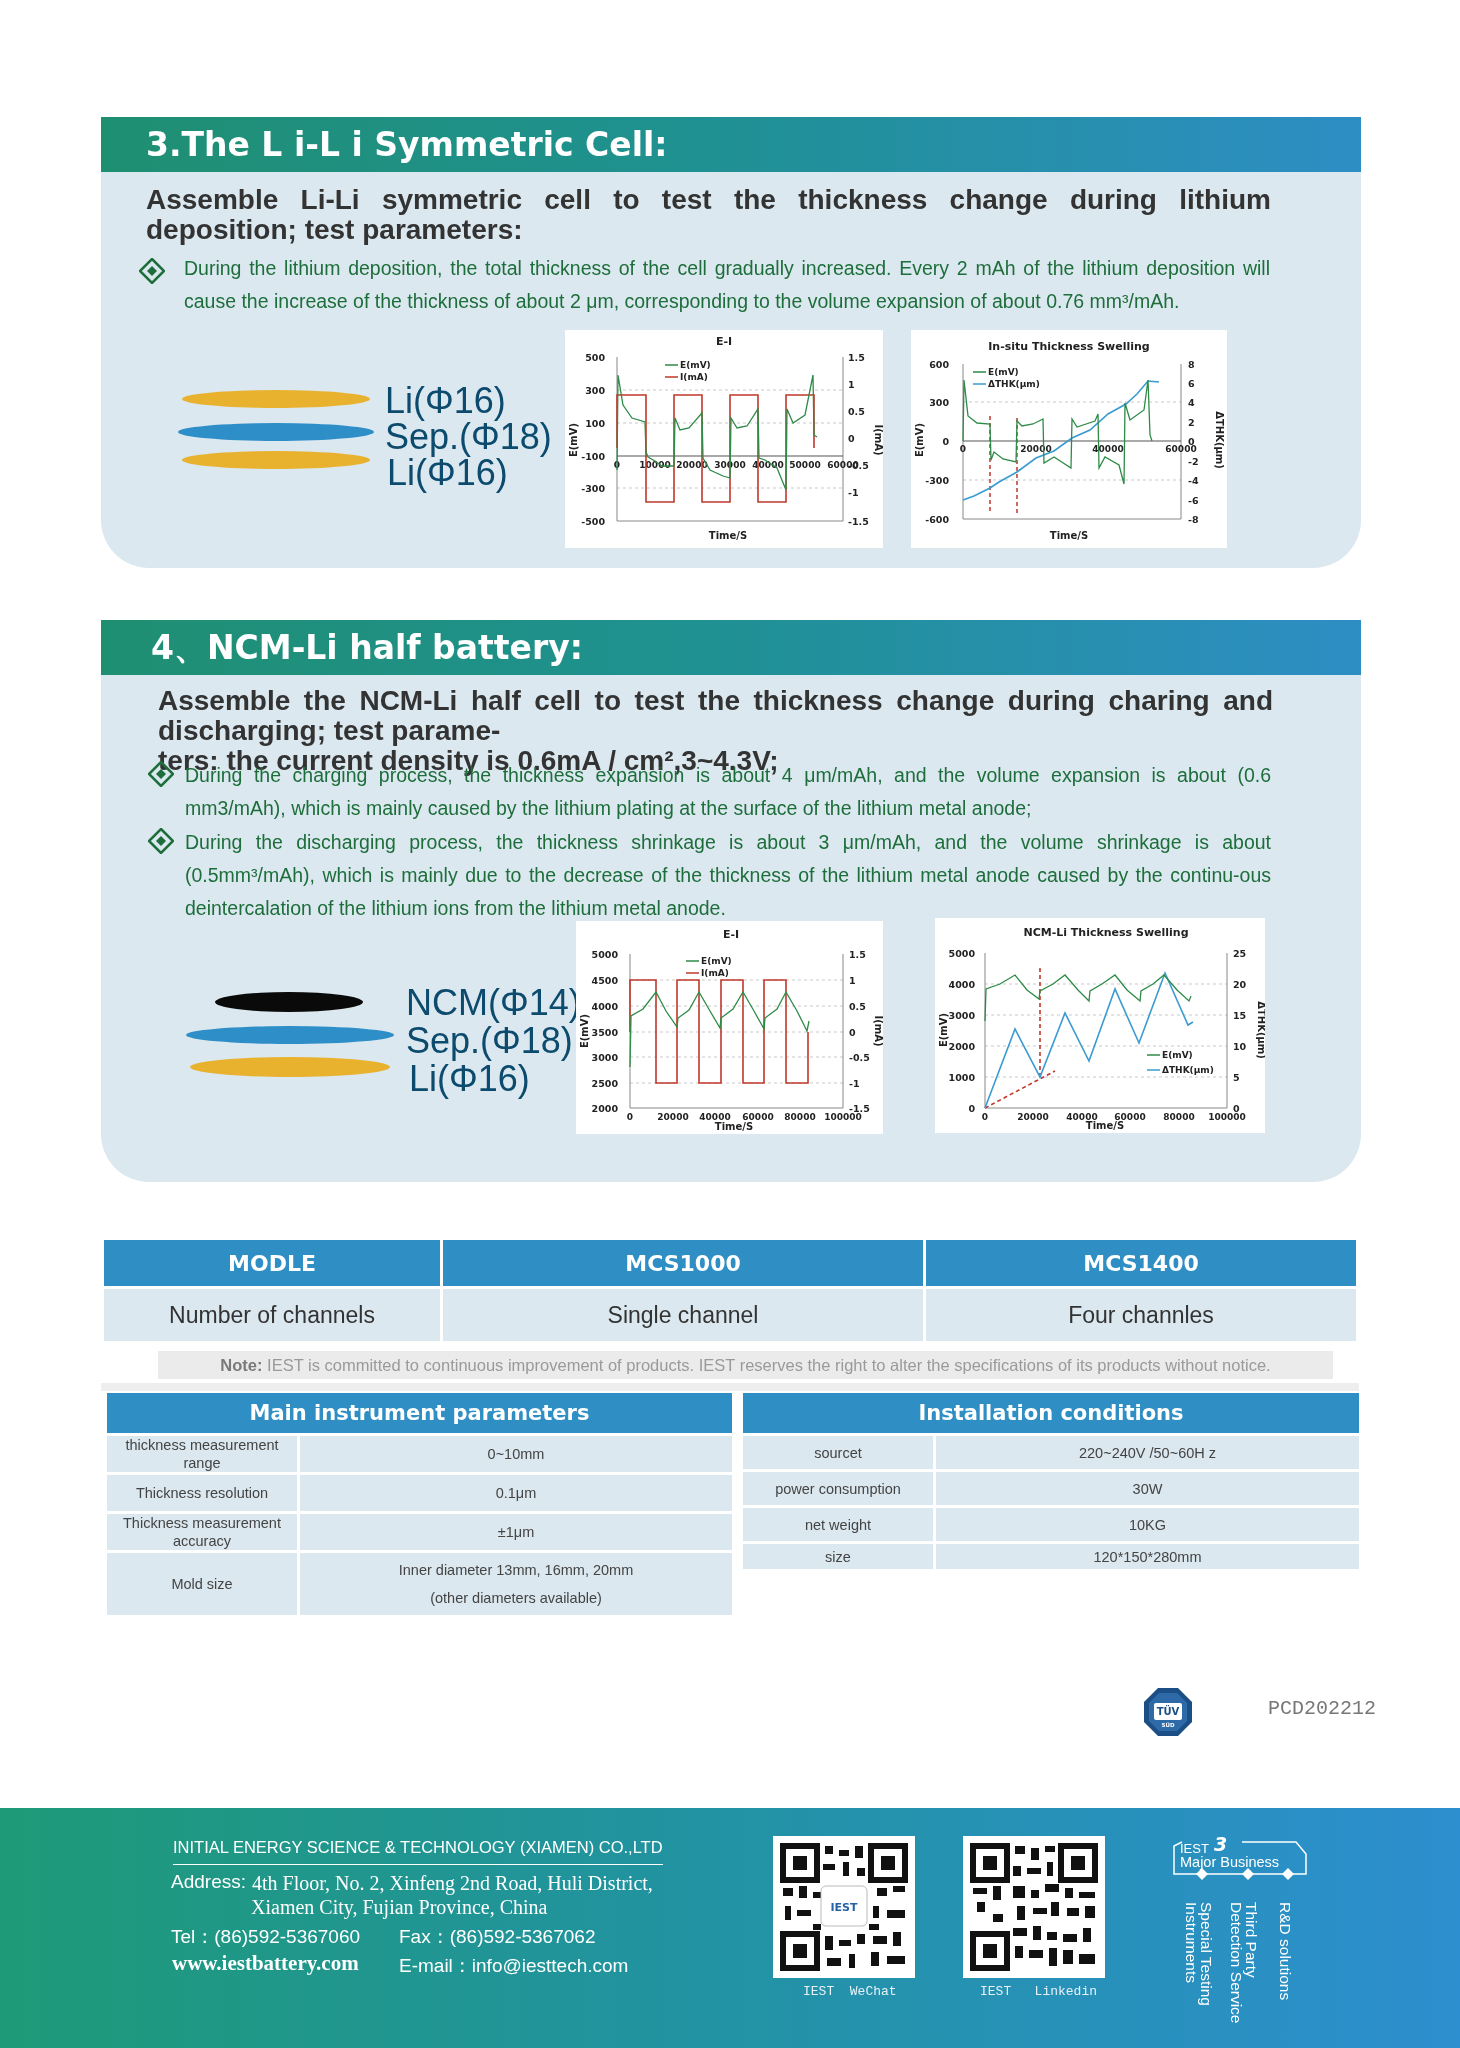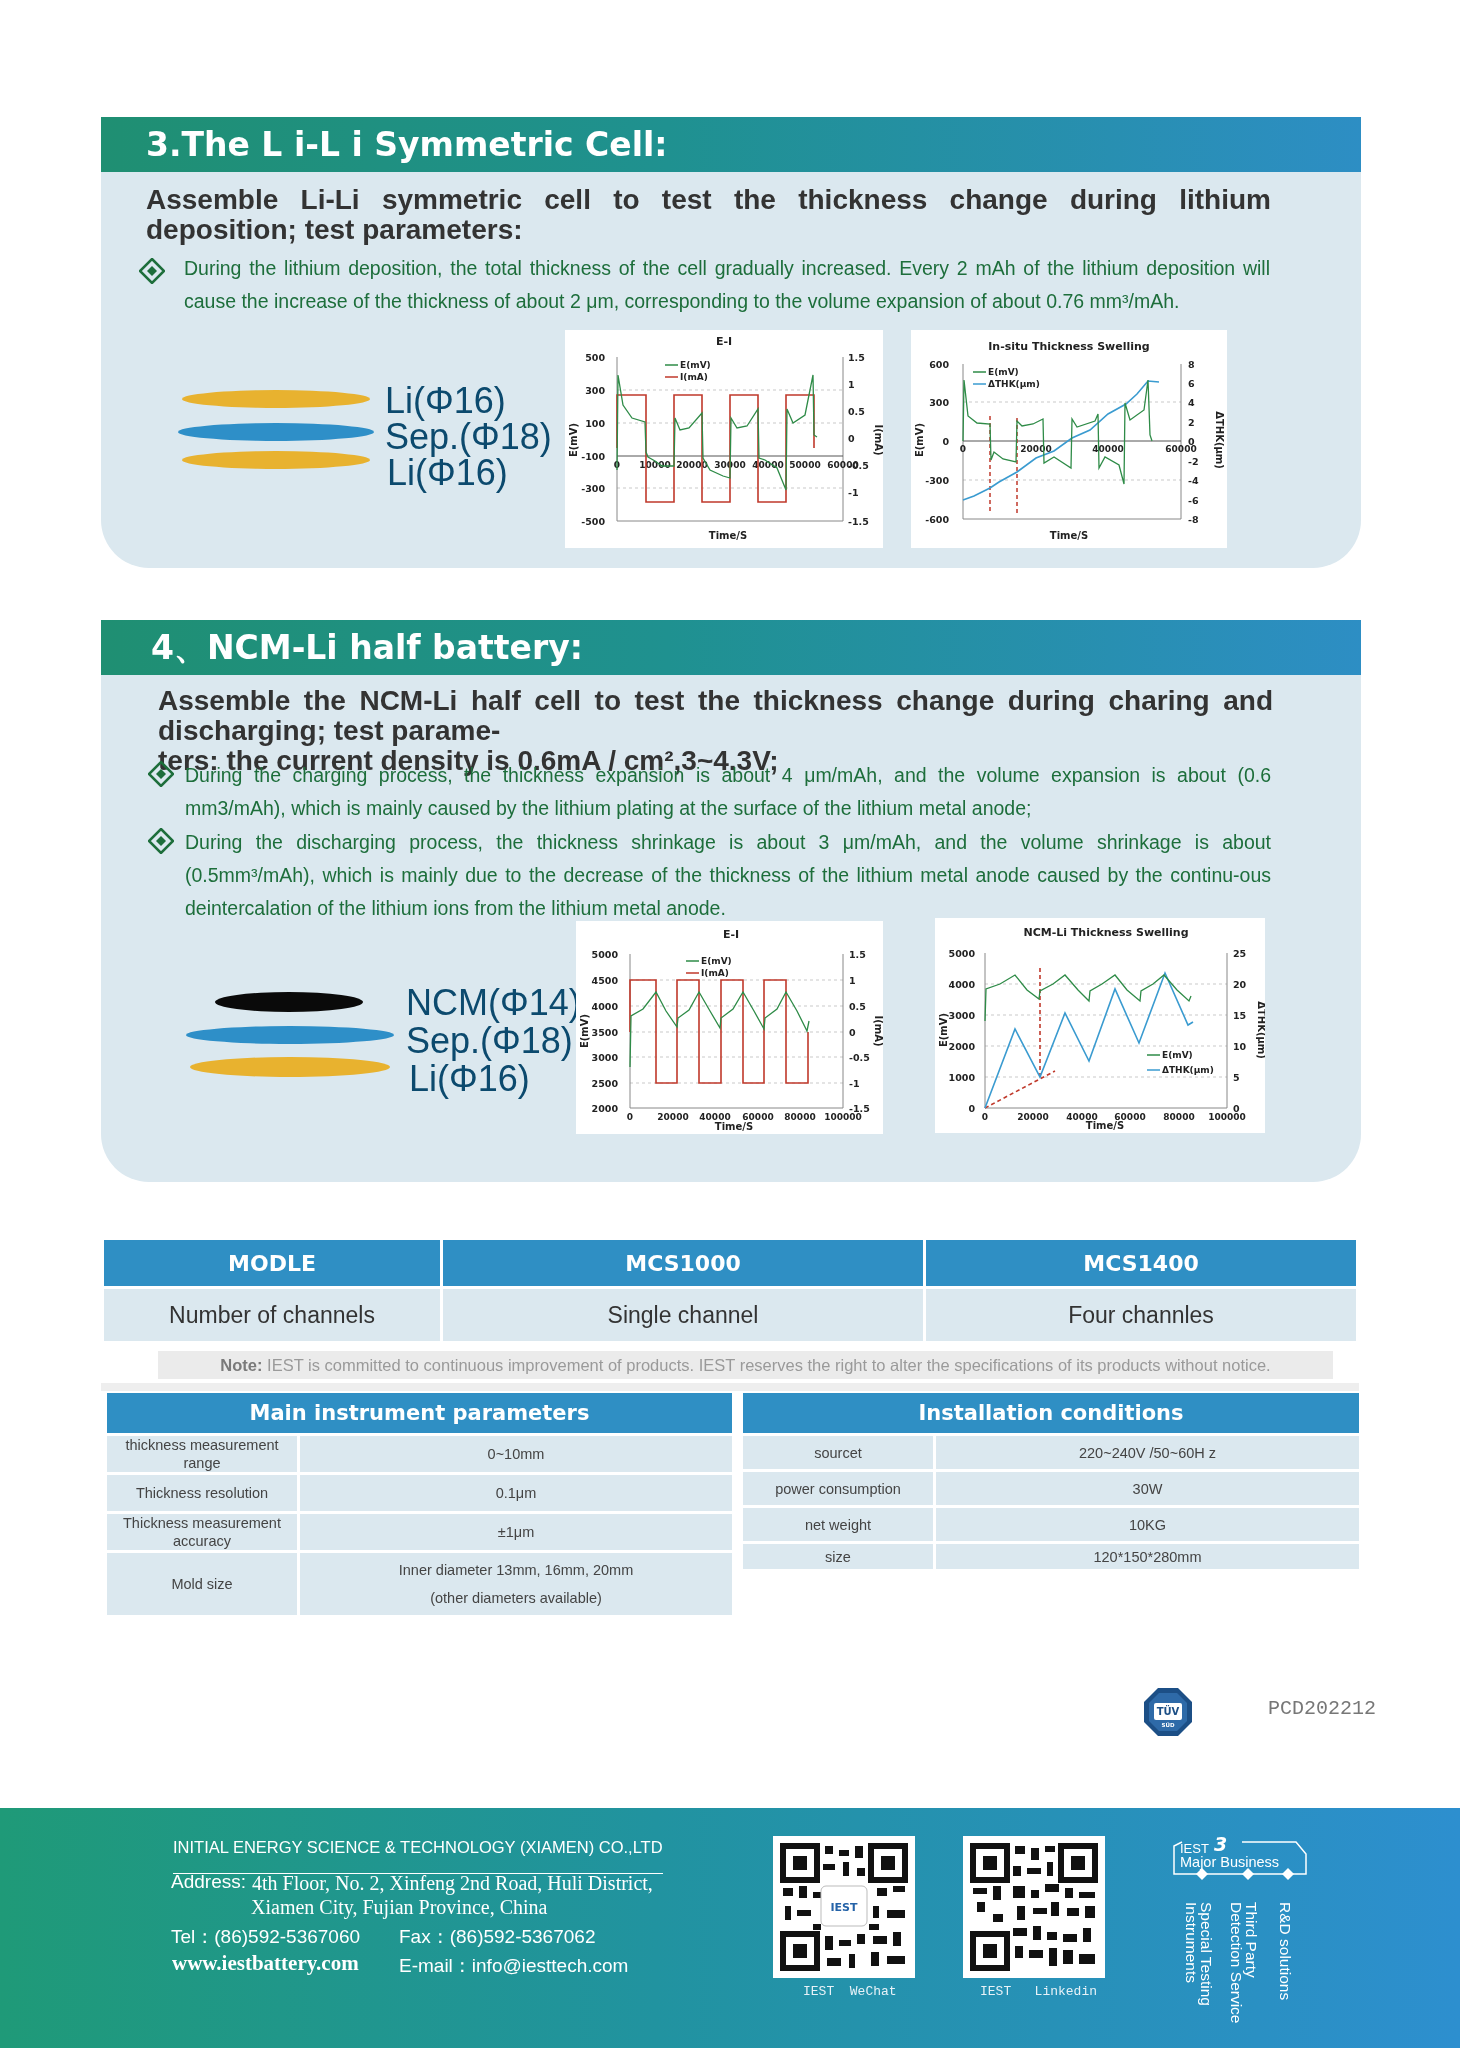--- a/index.html
+++ b/index.html
@@ -20,21 +20,21 @@
   .note { position: absolute; left: 158px; top: 1351px; width: 1175px; height: 28px; background: #ebebeb; color: #9a9a9a; font-family: "Liberation Sans", sans-serif; font-size: 16.5px; text-align: center; line-height: 28px; }
   .note b { color: #7a7a7a; }
   .note-shadow { position: absolute; left: 101px; top: 1383px; width: 1258px; height: 8px; background: #eeeeee; }
   .param-table { position: absolute; top: 1390px; }
   .param-table th { background: #2f8fc4; color: #fff; font-family: "DejaVu Sans", sans-serif; font-weight: bold; font-size: 21px; height: 40px; }
   .param-table td { background: #dbe8ef; color: #444; font-family: "Liberation Sans", sans-serif; font-size: 14.5px; text-align: center; line-height: 18px; }
   .param-table td.lbl { width: 190px; }
   .tuv { position: absolute; left: 1142px; top: 1686px; width: 52px; height: 52px; }
   .pcd { position: absolute; left: 1268px; top: 1697px; font-family: Liberation Mono, monospace; font-size: 20px; color: #777; }
   .footer { position: absolute; left: 0; top: 1808px; width: 1460px; height: 240px; background: linear-gradient(90deg, #1f9a78 0%, #2193a0 45%, #2d8fcf 100%); color: #fff; }
-  .f-company { position: absolute; left: 173px; top: 30px; font-family: "Liberation Sans", sans-serif; font-size: 16.5px; border-bottom: 1.5px solid #fff; padding-bottom: 16px; }
+  .f-company { position: absolute; left: 173px; top: 30px; font-family: "Liberation Sans", sans-serif; font-size: 16.5px; border-bottom: 1.5px solid #fff; padding-bottom: 7px; }
   .f-line { position: absolute; font-size: 19px; white-space: nowrap; text-align: right; }
   .f-sans { font-family: "Liberation Sans", sans-serif; }
   .f-serif { font-family: "Liberation Serif", serif; }
   .qr { position: absolute; top: 28px; width: 142px; height: 142px; background: #fff; }
   .qr-label { position: absolute; top: 176px; font-family: "Liberation Mono", monospace; font-size: 13px; color: #e8f2f8; white-space: pre; }
   .biz { position: absolute; left: 1170px; top: 24px; width: 140px; height: 180px; }
   .biz-item { position: absolute; top: 70px; writing-mode: vertical-rl; font-family: "Liberation Sans", sans-serif; font-size: 15.5px; line-height: 15px; }
 </style>
 </head>
 <body>

